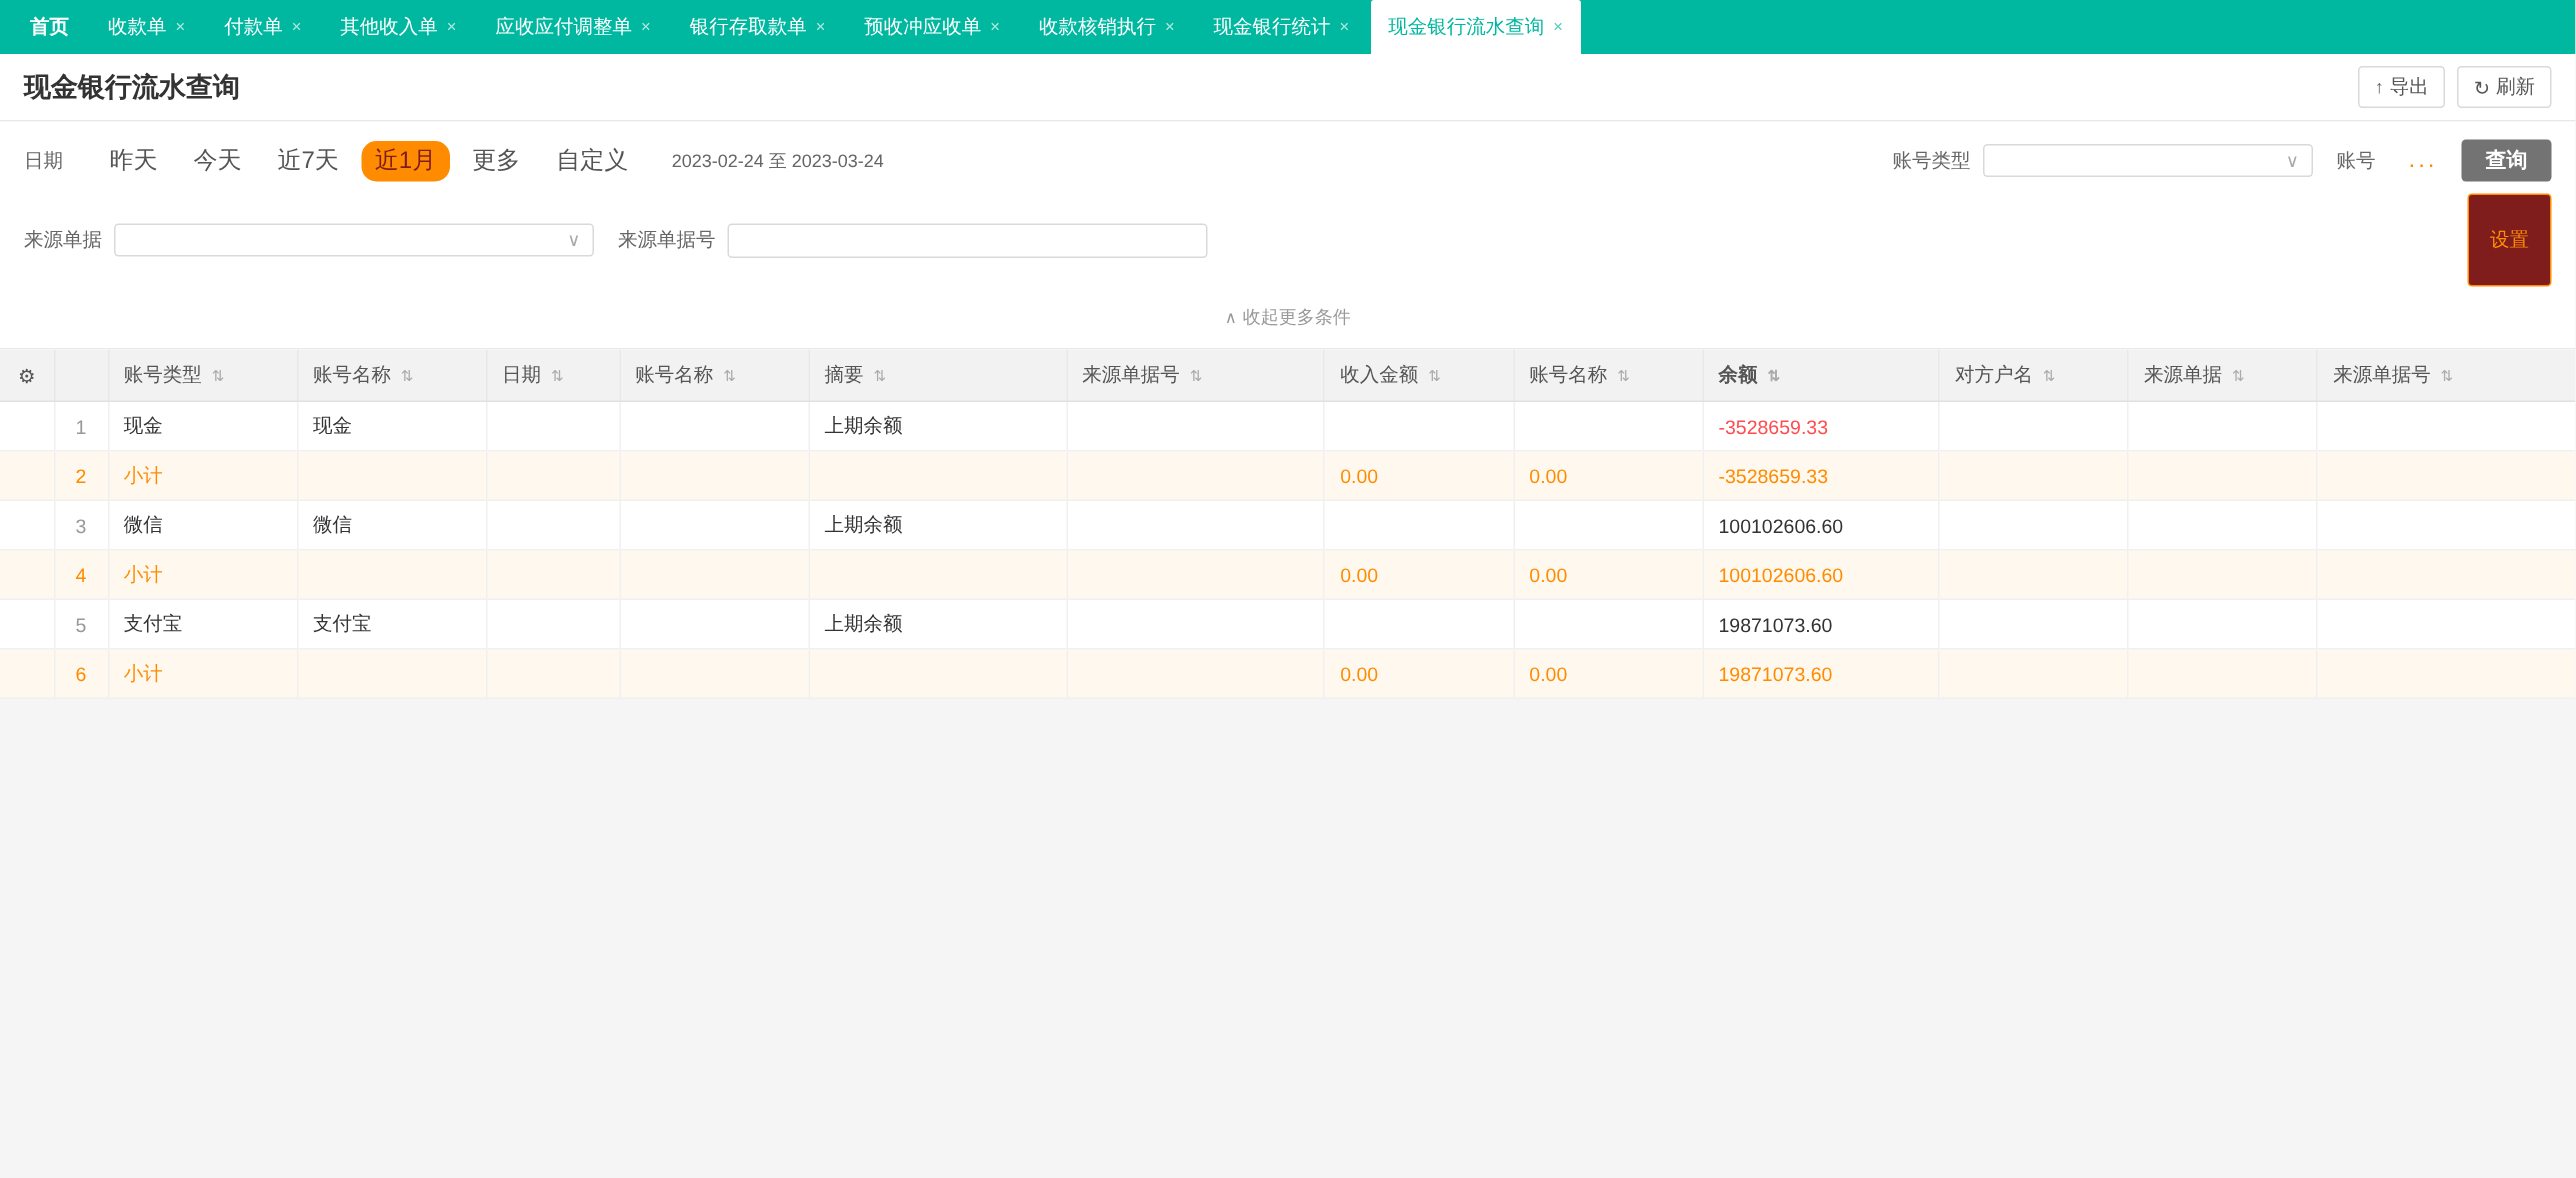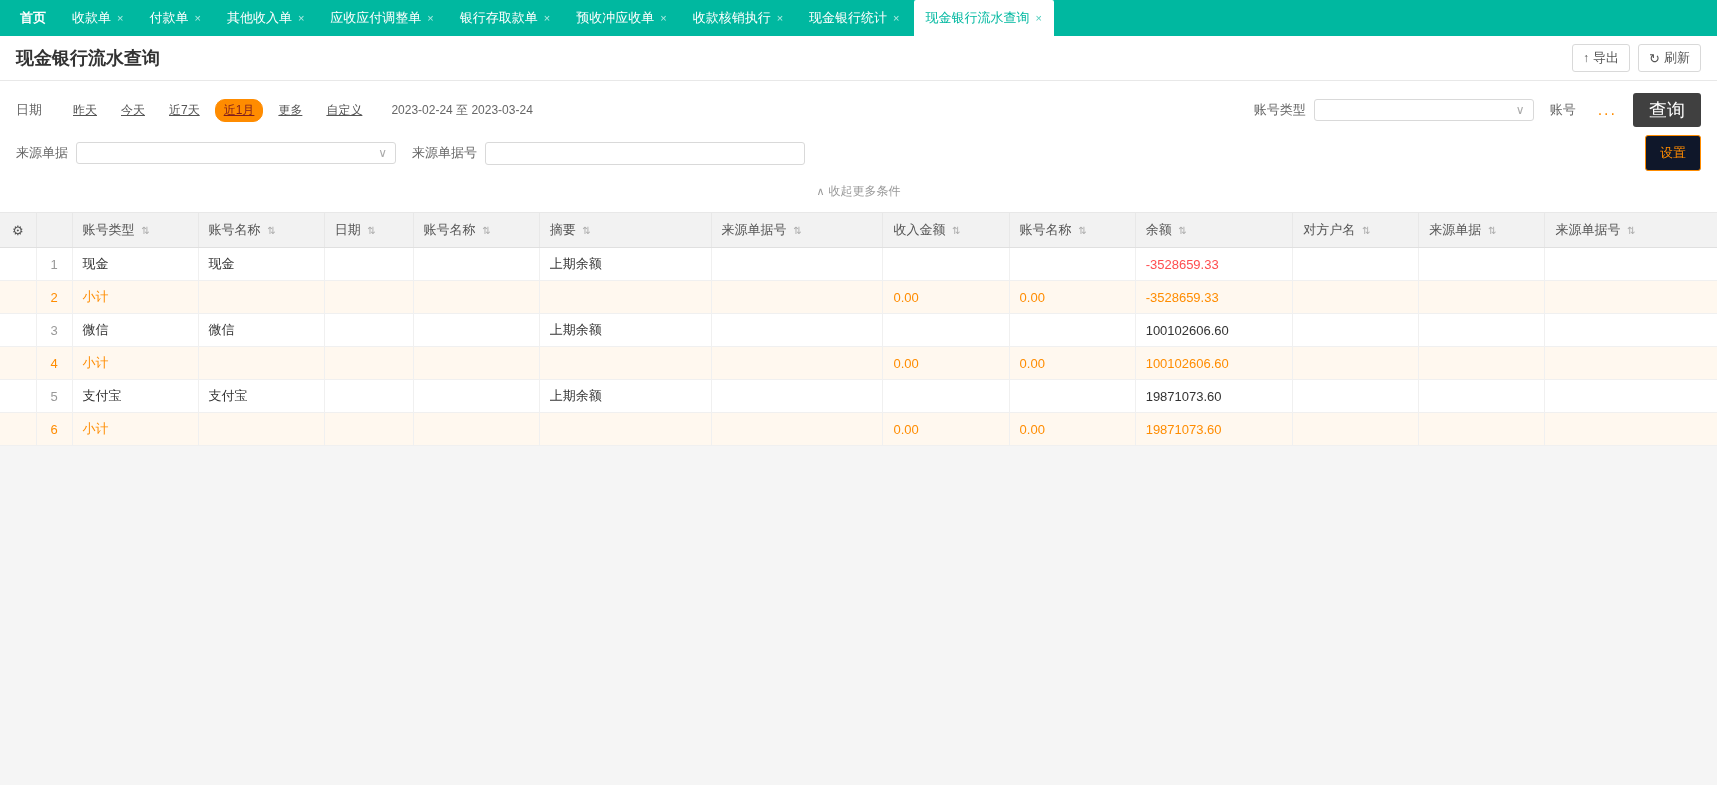--- a/index.html
+++ b/index.html
@@ -91,24 +91,23 @@
     .date-options {
       display: flex;
       align-items: center;
       gap: 6px;
     }
     .date-btn {
       padding: 2px 8px;
       border: 1px solid transparent;
       border-radius: 3px;
       cursor: pointer;
-      font-size: 12px;
+      font-size: 16px;
       color: #555;
       background: transparent;
-      text-decoration: underline;
     }
     .date-btn.active {
       background: #ff8c00;
       color: #7f1d1d;
       border-color: #ff8c00;
       border-radius: 10px;
     }
     .date-range {
       font-size: 12px;
       color: #666;
@@ -134,34 +133,35 @@
       font-size: 13px;
       min-width: 160px;
     }
     .ellipsis-btn {
       color: #ff8c00;
       cursor: pointer;
       font-size: 16px;
       letter-spacing: 2px;
     }
     .query-btn {
-      background: #404040;
+      background: #737373;
       color: #fff;
       border: none;
       border-radius: 3px;
       padding: 5px 16px;
       cursor: pointer;
-      font-size: 18px;
+      font-size: 14px;
+      font-weight: bold;
     }
     .settings-btn {
-      background: #0f172a;
+      background: #7f1d1d;
       color: #ff8c00;
       border: 1px solid #ff8c00;
       border-radius: 3px;
-      padding: 8px 14px;
+      padding: 21px 14px;
       cursor: pointer;
       font-size: 13px;
     }
     .collapse-btn {
       display: flex;
       align-items: center;
       justify-content: center;
       gap: 4px;
       color: #999;
       font-size: 12px;
@@ -341,21 +341,21 @@
           <span class="sort-arrows">⇅</span>
         </th>
         <th>
           <span>收入金额</span>
           <span class="sort-arrows">⇅</span>
         </th>
         <th>
           <span>账号名称</span>
           <span class="sort-arrows">⇅</span>
         </th>
-        <th style="min-width:110px;">
+        <th style="min-width:110px;font-weight:bold;">
           <span>余额</span>
           <span class="sort-arrows">⇅</span>
         </th>
         <th>
           <span>对方户名</span>
           <span class="sort-arrows">⇅</span>
         </th>
         <th>
           <span>来源单据</span>
           <span class="sort-arrows">⇅</span>

